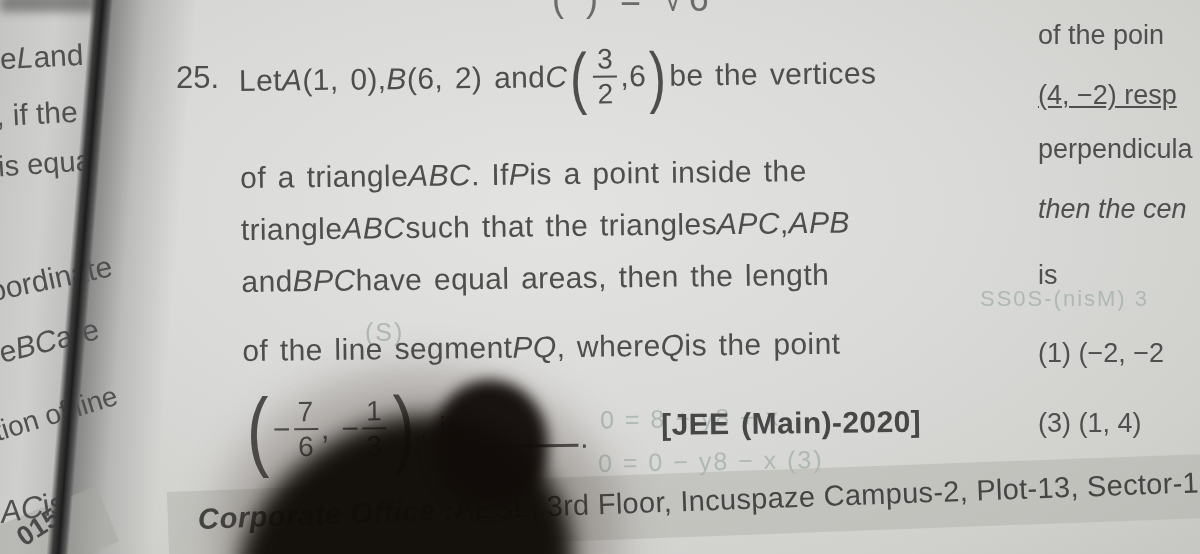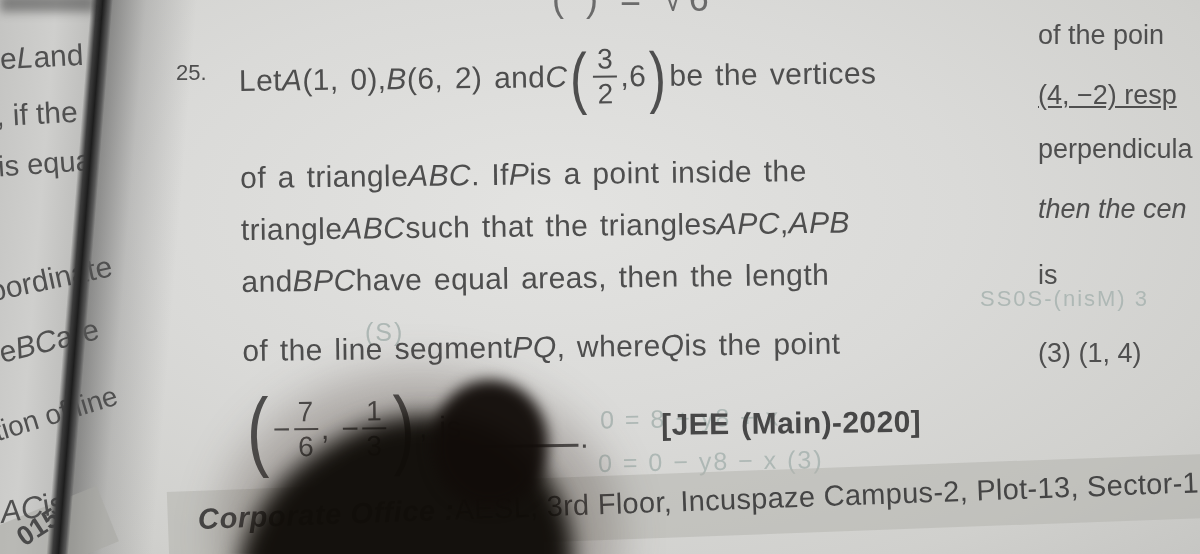--- a/index.html
+++ b/index.html
@@ -25,21 +25,21 @@
   .lp .lp-i:nth-child(3){left:-2px;top:147px;transform:rotate(-4deg);font-size:29px;}
   .lp .lp-i:nth-child(4){left:-12px;top:262px;transform:rotate(-12deg);}
   .lp .lp-i:nth-child(5){left:-2px;top:324px;transform:rotate(-14deg);}
   .lp .lp-i:nth-child(6){left:-8px;top:398px;transform:rotate(-17deg);font-size:28px;}
   .lp .lp-i:nth-child(7){left:0px;top:490px;transform:rotate(-9deg);font-size:31px;}
   .corner-band{position:absolute;left:-8px;top:506px;width:120px;height:60px;background:rgba(168,168,162,.55);transform:rotate(-22deg);z-index:2;}
   .corner-num{position:absolute;left:16px;top:512px;transform:rotate(-33deg);font-size:27px;font-weight:bold;color:#4a4a4a;z-index:3;}
   
   .top-frag{position:absolute;left:552px;top:-22px;font-size:36px;color:#6b6b6b;letter-spacing:6px;z-index:3;}
   
-  .q-num{position:absolute;left:176px;top:60px;font-size:22px;z-index:3;}
+  .q-num{position:absolute;left:176px;top:60px;font-size:31px;z-index:3;}
   .main-text{position:absolute;left:238px;top:0;width:730px;height:100%;z-index:3;
     transform:rotate(-0.7deg);transform-origin:left top;font-size:30px;letter-spacing:.4px;word-spacing:3px;}
   .q-line{position:absolute;display:flex;align-items:center;white-space:nowrap;height:44px;}
   .q-line:nth-child(1){top:36px;height:90px;}
   .q-line:nth-child(2){top:156px;}
   .q-line:nth-child(3){top:208px;}
   .q-line:nth-child(4){top:260px;}
   .q-line:nth-child(5){top:329px;}
   .q-line:nth-child(6){top:380px;height:100px;}
   .run{display:inline-block;}
@@ -182,20 +182,21 @@
         <span class="run bd cite">[JEE (Main)-2020]</span>
       </div>
     </div>
 
   <div class="right-col">
       <div class="rc-line">of the poin</div>
       <div class="rc-line">(4, −2) resp</div>
       <div class="rc-line">perpendicula</div>
       <div class="rc-line">then the cen</div>
       <div class="rc-line">is</div>
+      <div class="rc-line">(1) (−2, −2</div>
       <div class="rc-line">(3) (1, 4)</div>
     </div>
 
   <div class="footer-band"></div>
   <div class="footer-text"><span class="run bd it">Corporate Office : </span><span class="run">AESL, 3rd Floor, Incuspaze Campus-2, Plot-13, Sector-18</span></div>
 
   <div class="finger">
     <div class="finger-halo"></div>
     <div class="finger-body"></div>
     <div class="finger-tip"></div>

